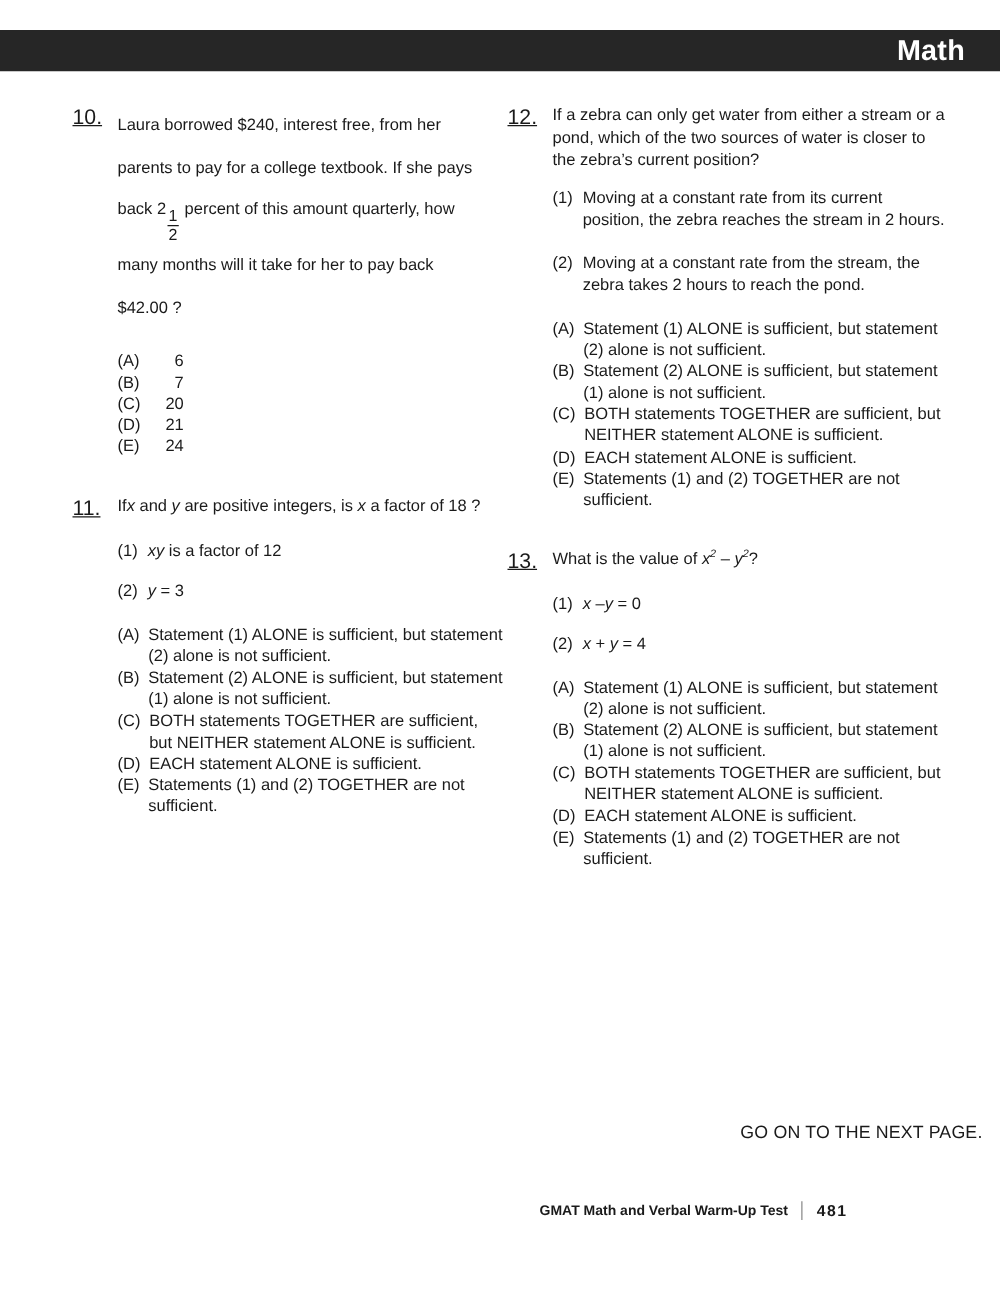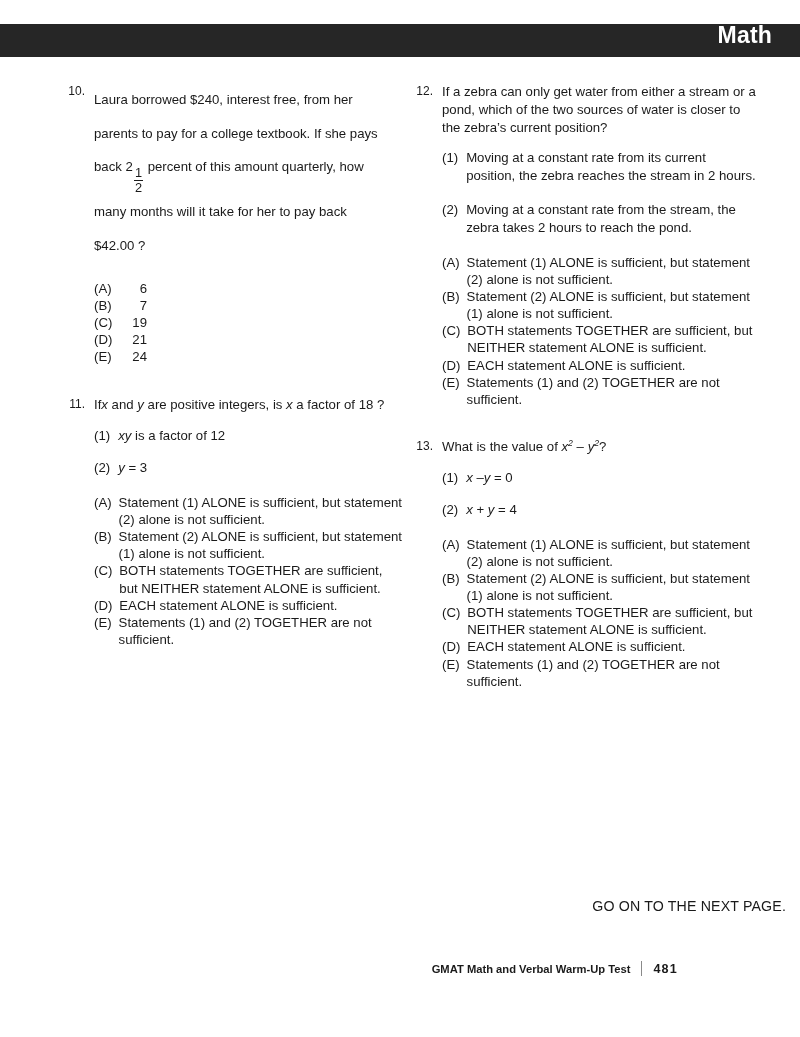--- a/index.html
+++ b/index.html
@@ -19,21 +19,21 @@
 
   
   .header-bar {
     position: absolute;
     left: 0;
     top: 24px;
     width: 800px;
     height: 33px;
     background: #262626;
     display: flex;
-    align-items: flex-start;
+    align-items: center;
     justify-content: flex-end;
   }
   .header-title {
     color: #ffffff;
     font-size: 23px;
     font-weight: bold;
     line-height: 1;
     padding-right: 28px;
     letter-spacing: 0.2px;
   }
@@ -64,24 +64,24 @@
     font-size: 13.2px;
     line-height: 1.35;
   }
   .q-head {
     display: flex;
     align-items: flex-start;
   }
   .q-num {
     width: 27px;
     flex: 0 0 27px;
-    text-align: right;
     padding-right: 9px;
     box-sizing: content-box;
-    font-size: 12px;
+    font-size: 17px;
+    text-decoration: underline;
   }
   .q-text {
     flex: 1;
   }
   
   .q-text.airy {
     line-height: 2.55;
   }
 
   .statements {
@@ -226,21 +226,21 @@
           <div class="choice">
             <span class="ch-label">(A)</span>
             <span class="ch-body">6</span>
           </div>
           <div class="choice">
             <span class="ch-label">(B)</span>
             <span class="ch-body">7</span>
           </div>
           <div class="choice">
             <span class="ch-label">(C)</span>
-            <span class="ch-body">19</span>
+            <span class="ch-body">20</span>
           </div>
           <div class="choice">
             <span class="ch-label">(D)</span>
             <span class="ch-body">21</span>
           </div>
           <div class="choice">
             <span class="ch-label">(E)</span>
             <span class="ch-body">24</span>
           </div>
         </div>

